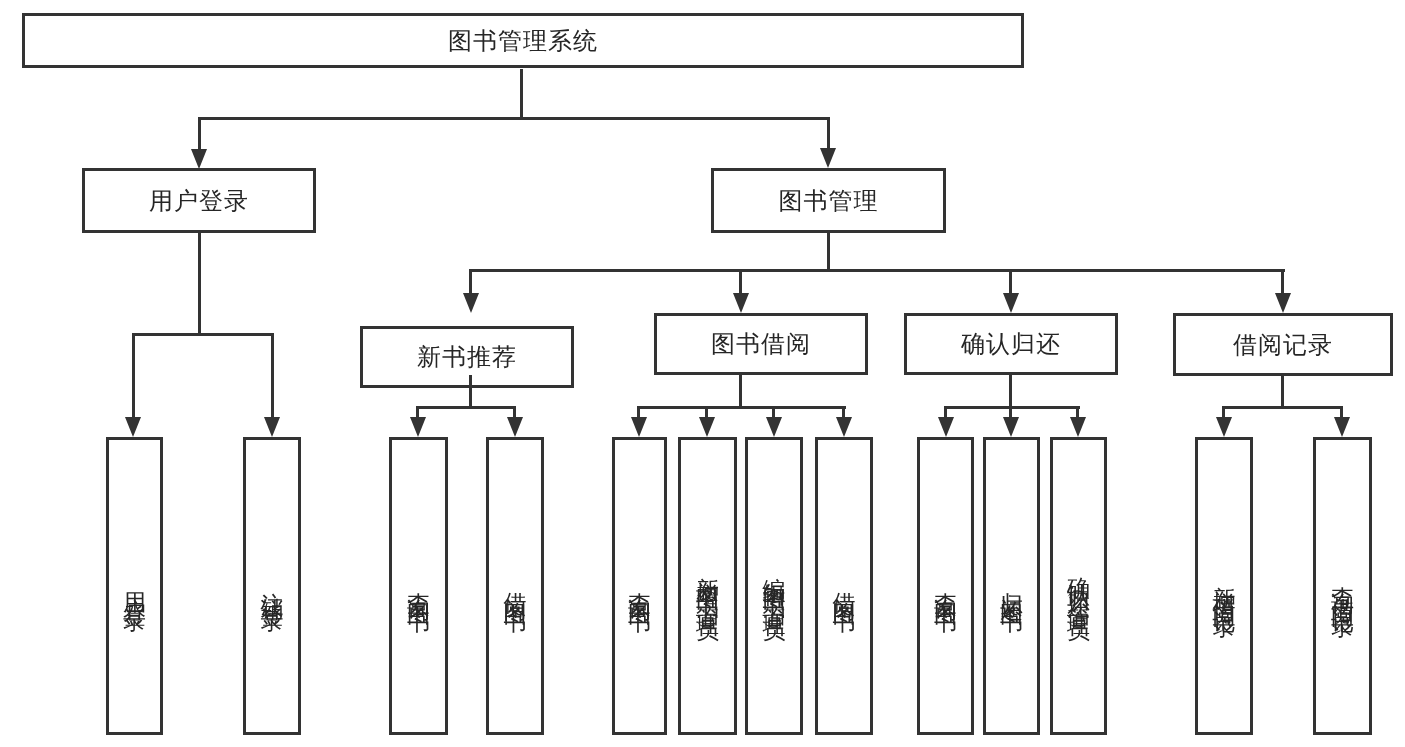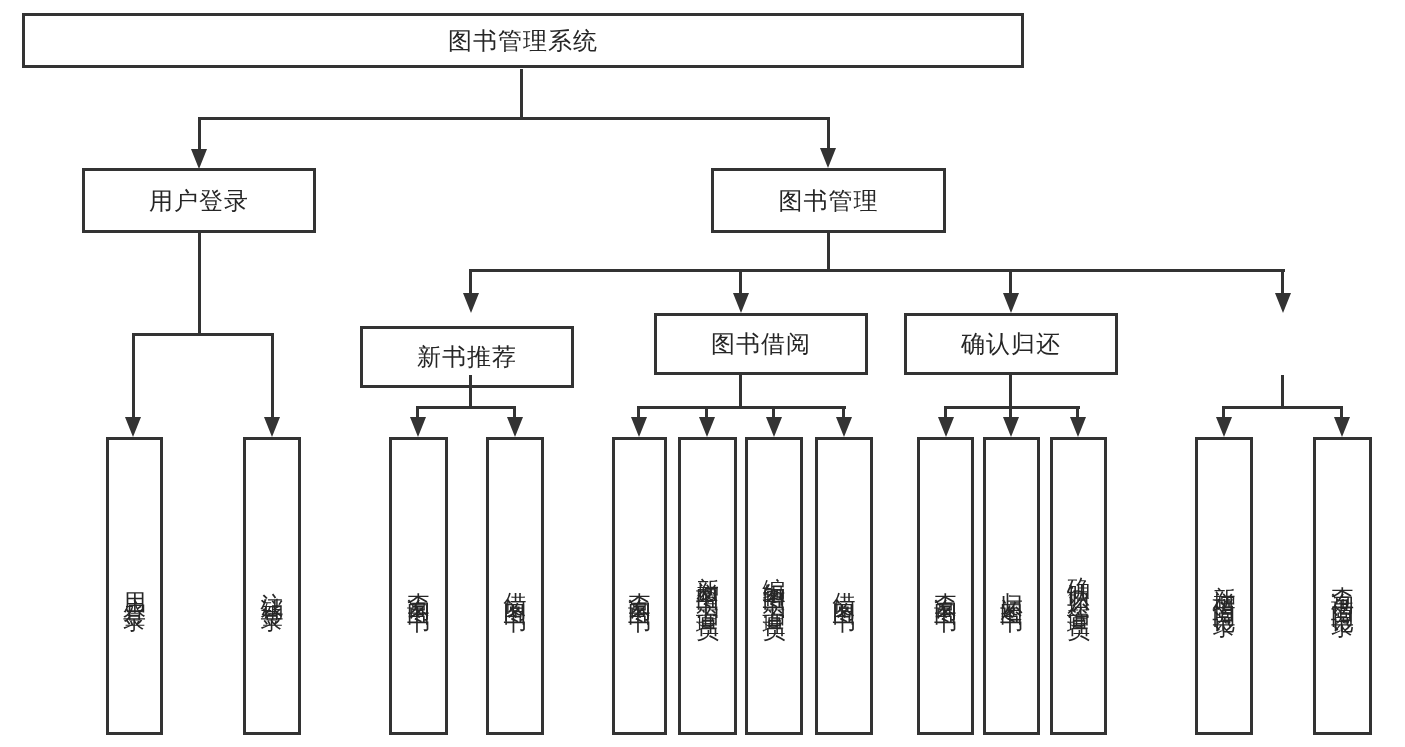--- a/index.html
+++ b/index.html
@@ -73,20 +73,21 @@
   <div class="node" style="left:82px; top:168px; width:234px; height:65px;">用户登录</div>
 
   <div class="node" style="left:711px; top:168px; width:235px; height:65px;">图书管理</div>
 
   <div class="node" style="left:360px; top:313px; width:214px; height:62px;margin-top:13px;">新书推荐</div>
 
   <div class="node" style="left:634px; top:313px; width:214px; height:62px;margin-left:20px;">图书借阅</div>
 
   <div class="node" style="left:904px; top:313px; width:214px; height:62px;">确认归还</div>
 
+  <div class="node" style="left:1173px; top:313px; width:220px; height:63px;">借阅记录</div>
 
   <div class="leaf" style="left:106px; width:57px;">
     <span>用户登录</span>
   </div>
   <div class="leaf" style="left:243px; width:58px;">
     <span>注销登录</span>
   </div>
 
   <div class="leaf" style="left:389px; width:59px;">
     <span>查询图书</span>

